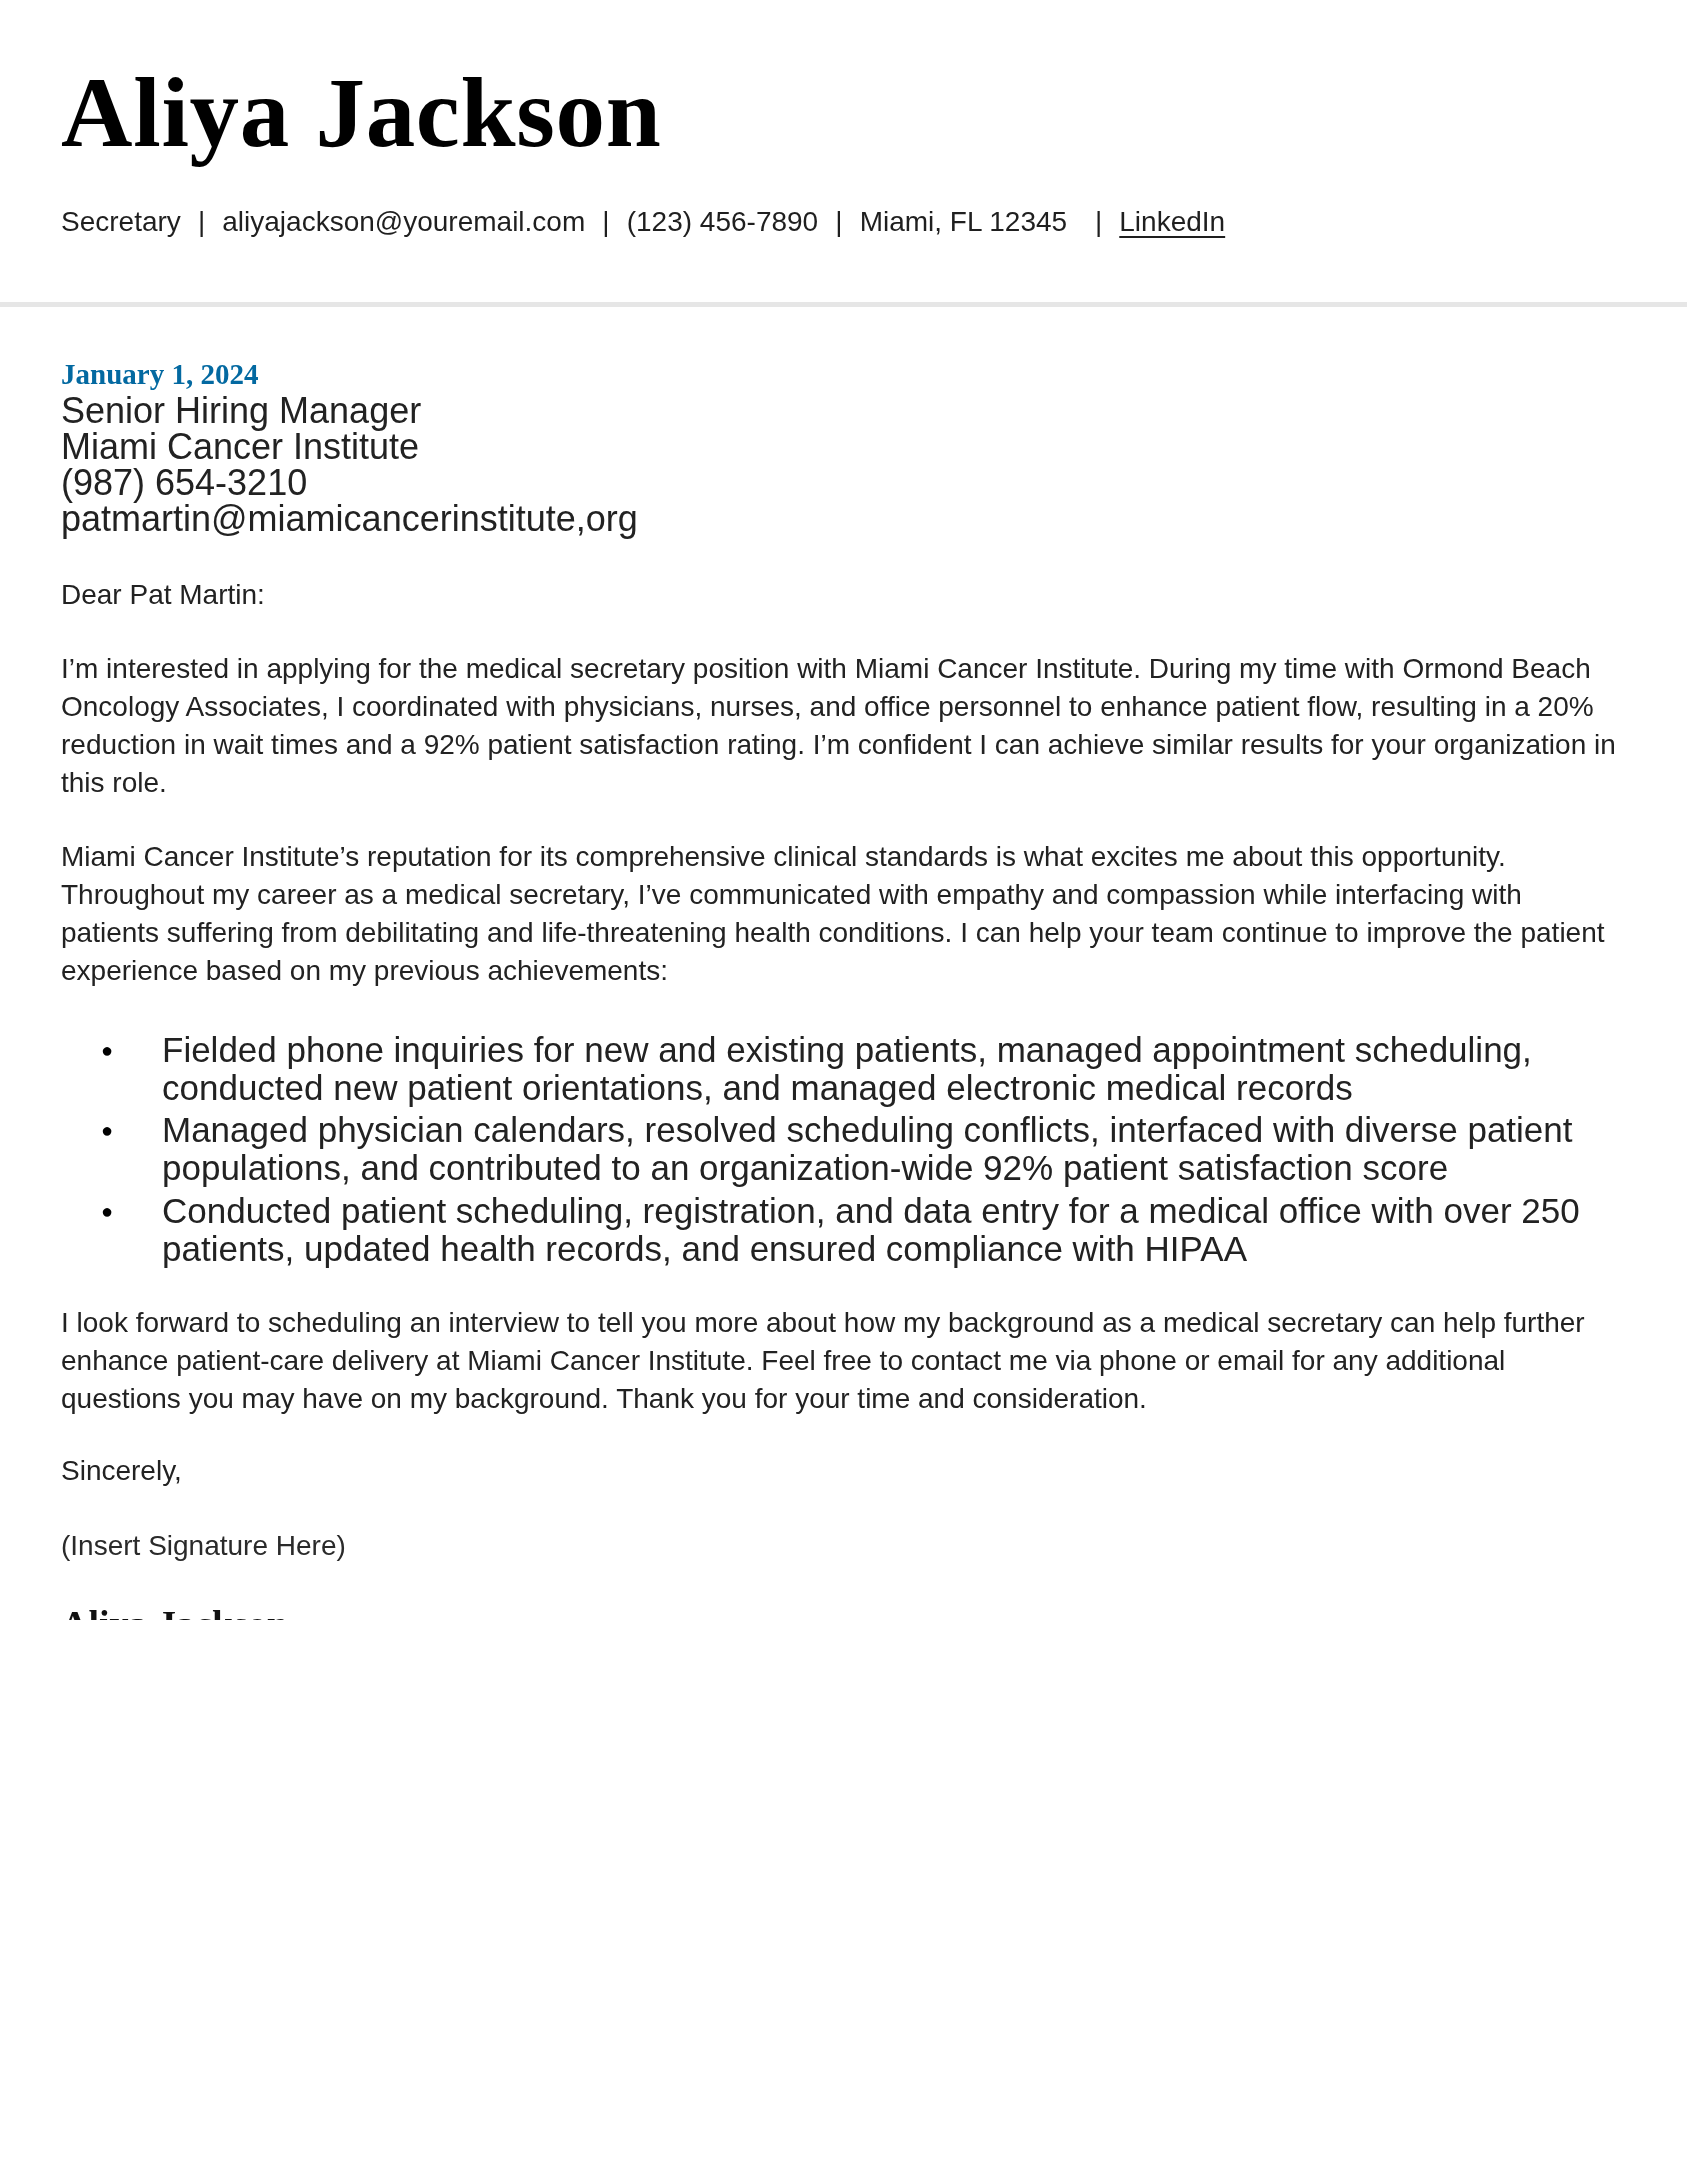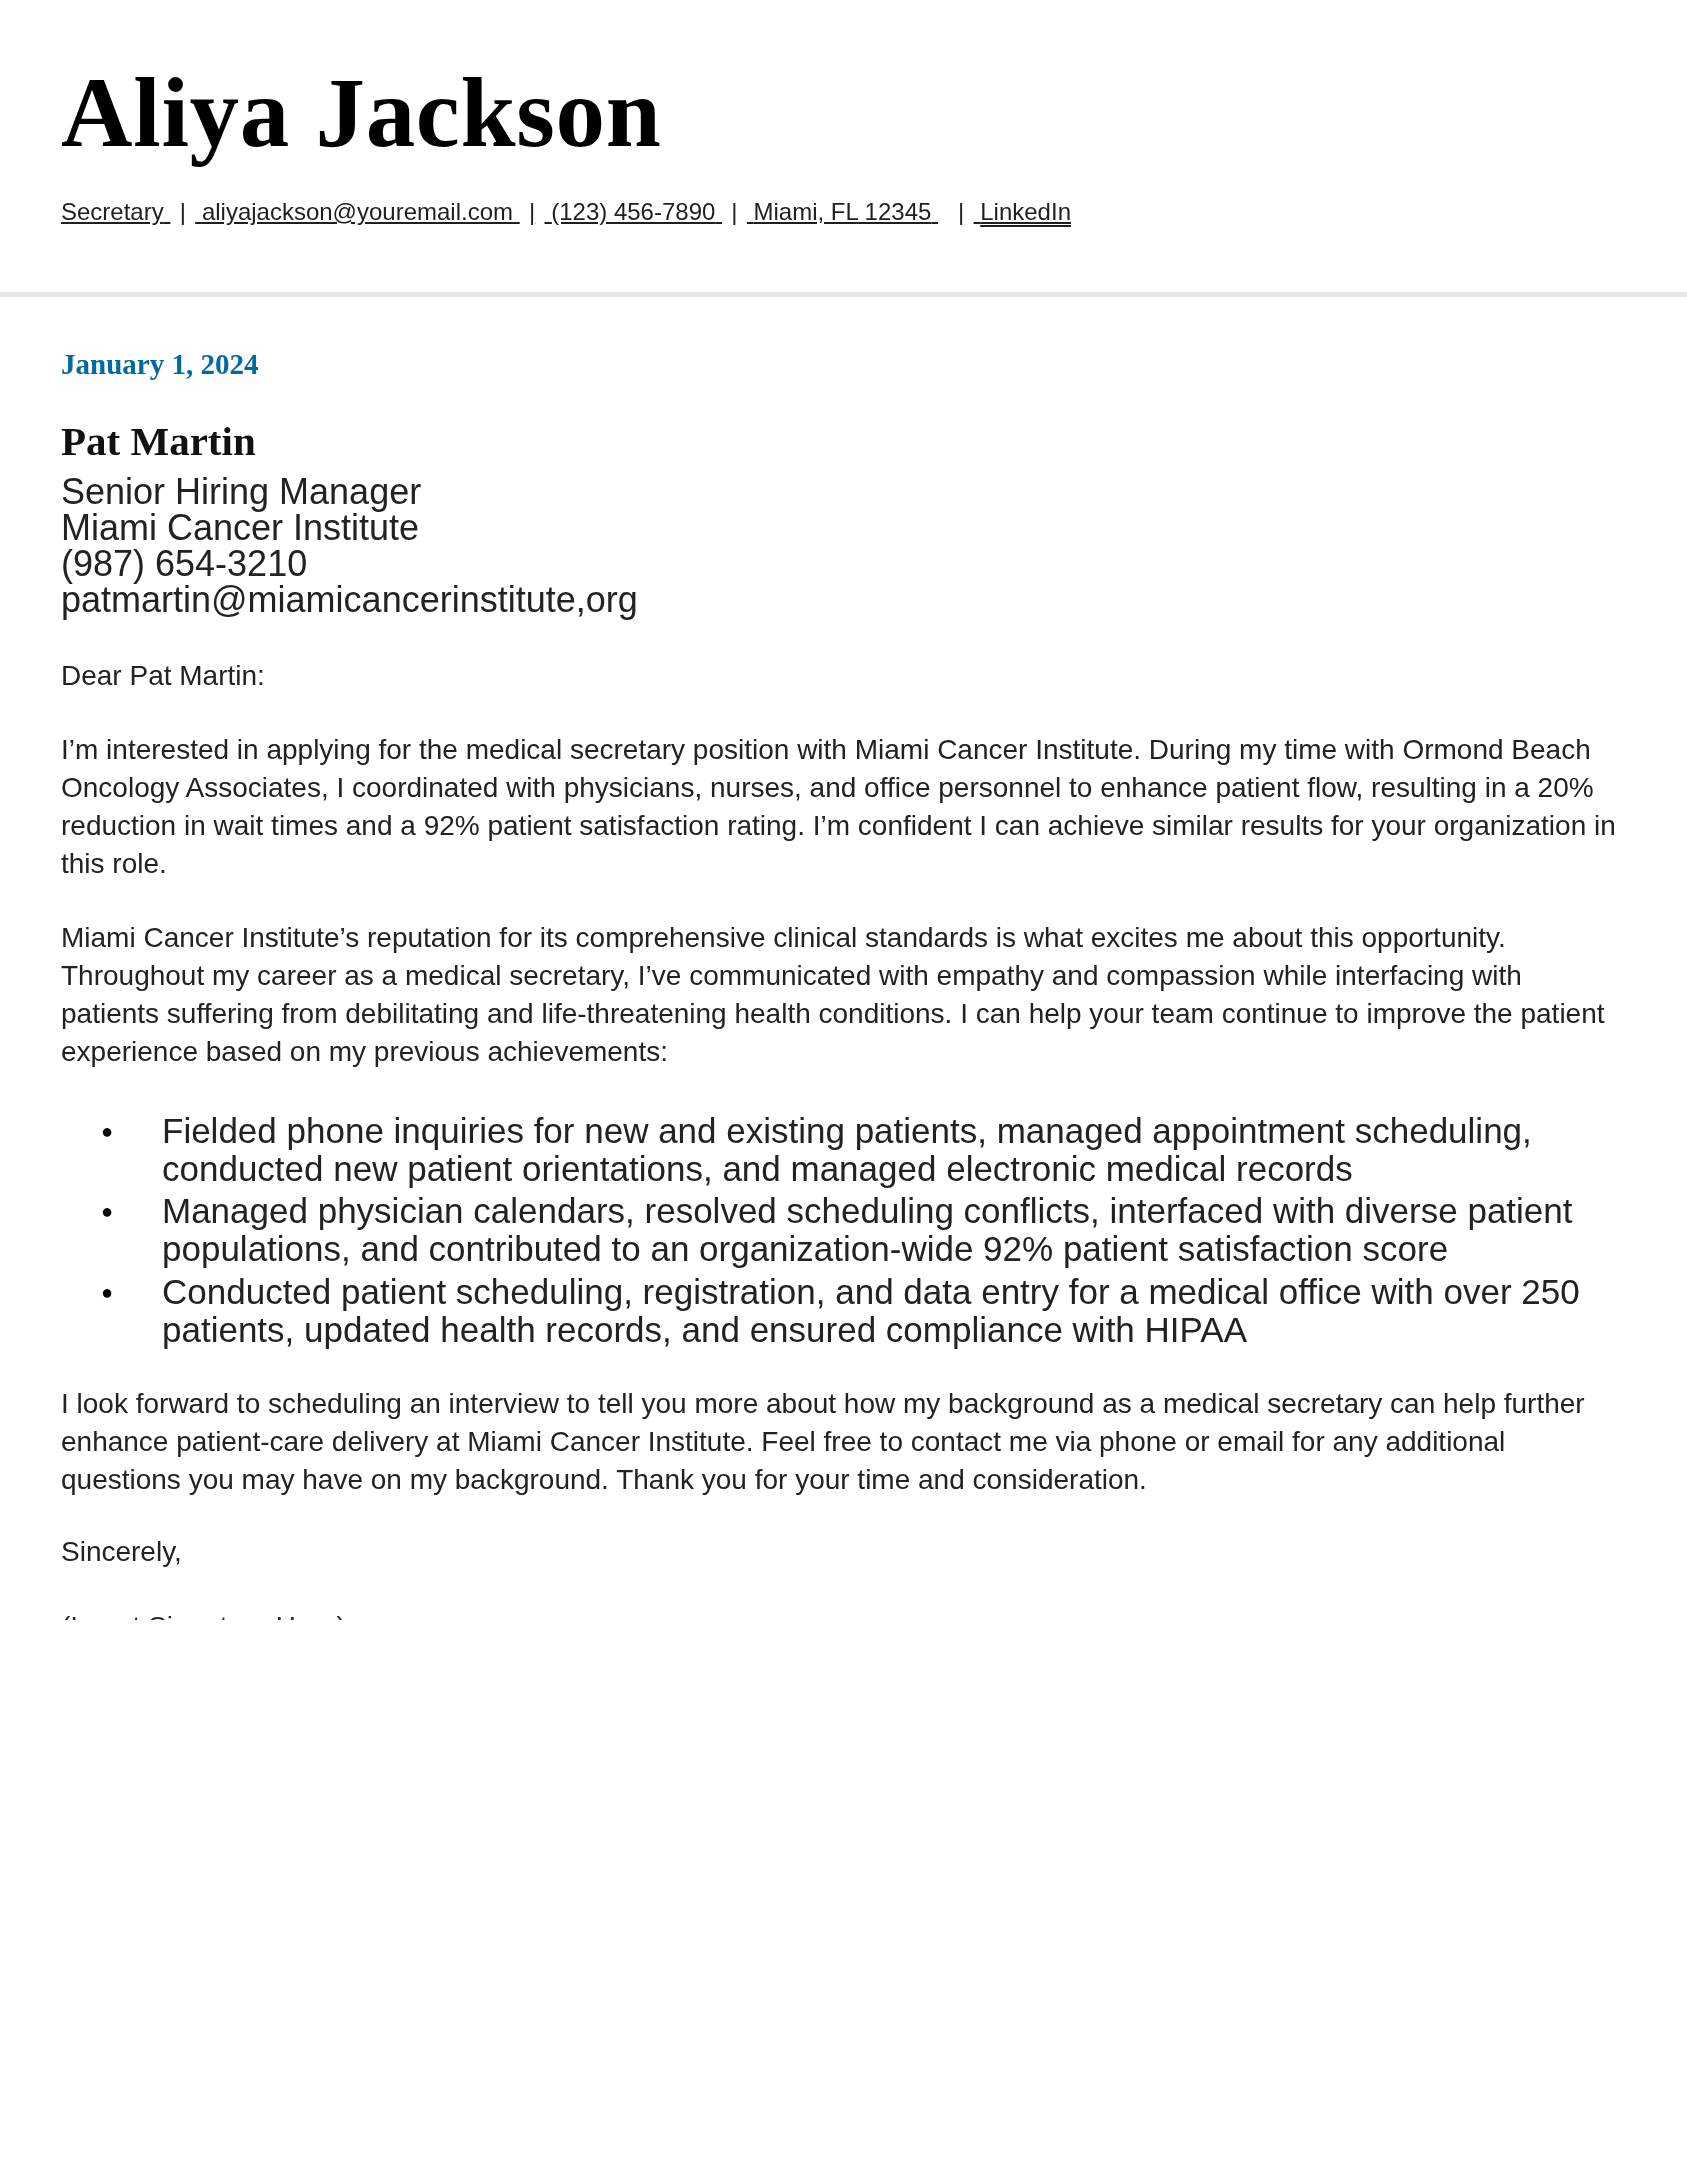--- a/index.html
+++ b/index.html
@@ -22,26 +22,25 @@
   h1.candidate-name {
     margin: 0;
     font-family: "Liberation Serif", serif;
     font-weight: 700;
     font-size: 99px;
     line-height: 109px;
     color: #000000;
     letter-spacing: 0.7px;
   }
   .contact-line {
-    margin: 28px 0 0 0;
-    font-size: 24px;
+    margin: 38px 0 0 0;
+    font-size: 28px;
     line-height: 34px;
     color: #1f1f1f;
     white-space: nowrap;
-    text-decoration: underline;
   }
   .contact-line .sep {
     margin: 0 9.3px;
     color: #1f1f1f;
   }
   .contact-line .sep-wide {
     margin-left: 20px;
   }
   .linkedin-link {
     color: #1f1f1f;
@@ -147,21 +146,20 @@
       <a class="linkedin-link">LinkedIn</a>
     </p>
   </header>
 
   <hr class="divider">
 
   <main>
 
     <p class="date-line">January 1, 2024</p>
 
-    <h2 class="recipient-name">Pat Martin</h2>
     <p class="recipient-line">Senior Hiring Manager</p>
     <p class="recipient-line">Miami Cancer Institute</p>
     <p class="recipient-line">(987) 654-3210</p>
     <p class="recipient-line">patmartin@miamicancerinstitute,org</p>
 
     <p class="body-text salutation">Dear Pat Martin:</p>
 
     <p class="body-text">I’m interested in applying for the medical secretary position with Miami Cancer Institute. During my time with Ormond Beach Oncology Associates, I coordinated with physicians, nurses, and office personnel to enhance patient flow, resulting in a 20% reduction in wait times and a 92% patient satisfaction rating. I’m confident I can achieve similar results for your organization in this role.</p>
     <p class="body-text">Miami Cancer Institute’s reputation for its comprehensive clinical standards is what excites me about this opportunity. Throughout my career as a medical secretary, I’ve communicated with empathy and compassion while interfacing with patients suffering from debilitating and life-threatening health conditions. I can help your team continue to improve the patient experience based on my previous achievements:</p>
 

